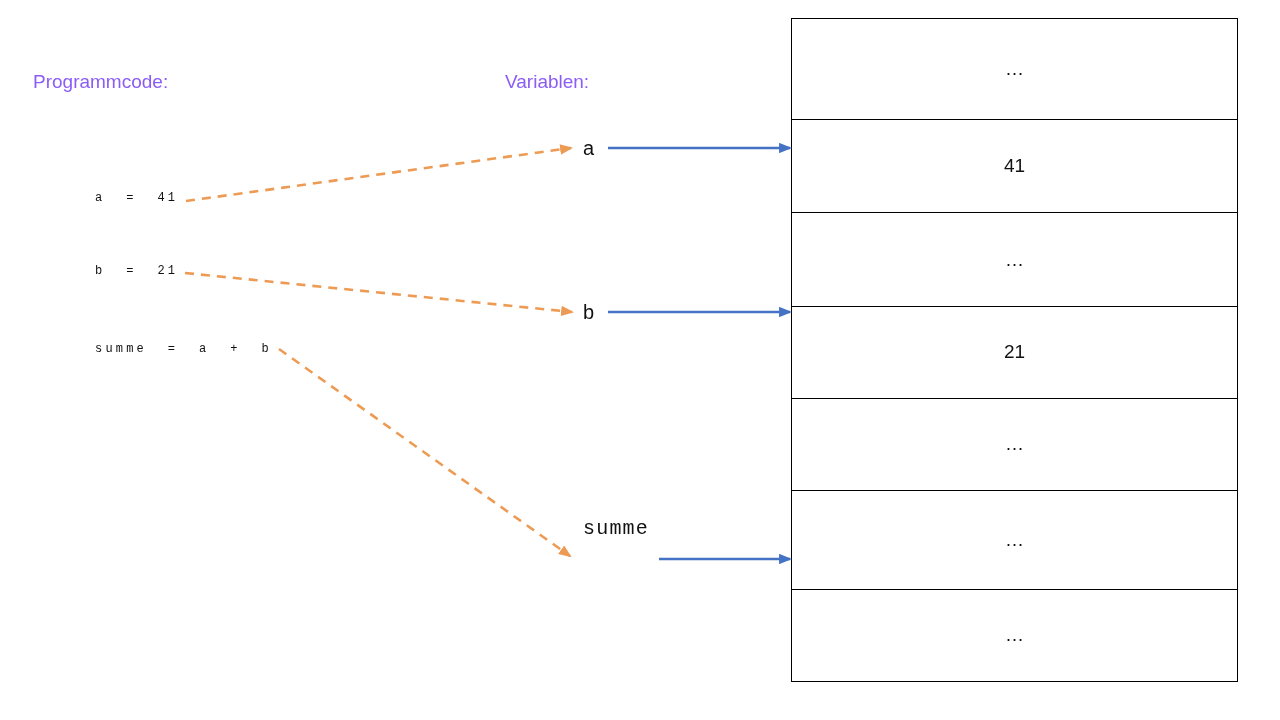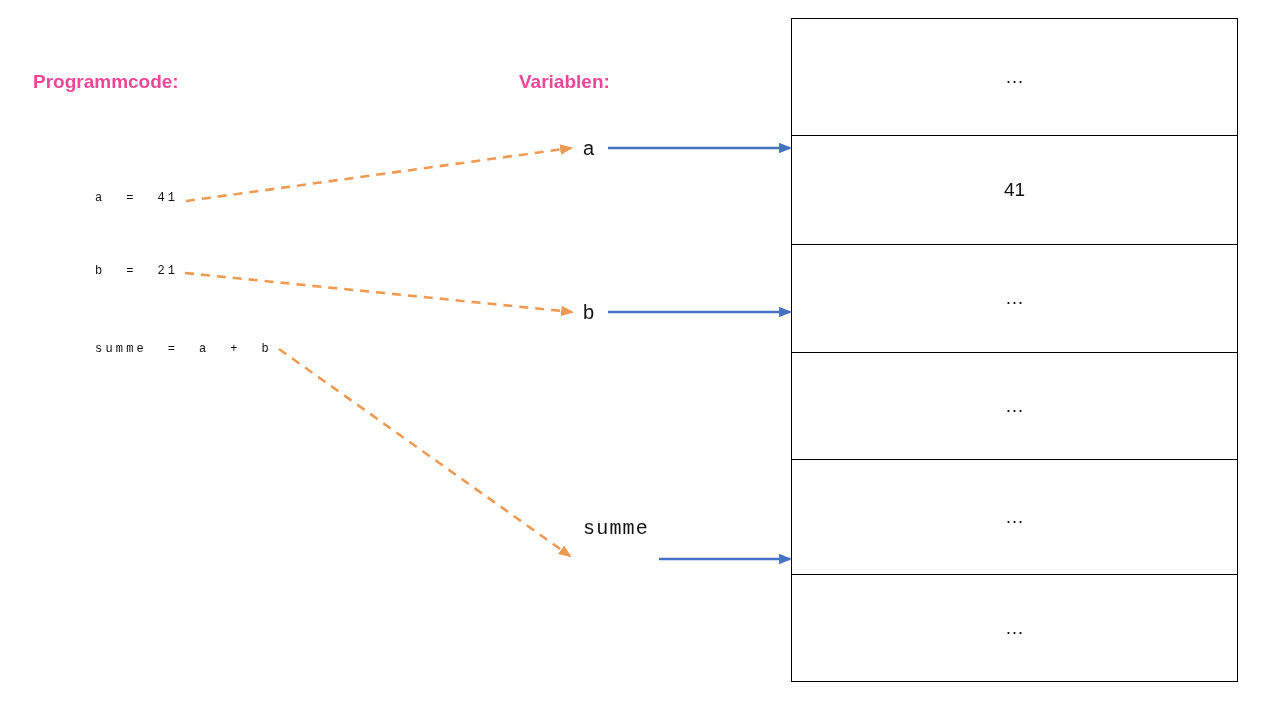--- a/index.html
+++ b/index.html
@@ -18,26 +18,25 @@
   .canvas {
     position: absolute;
     inset: 0;
   }
 
   
   .heading {
     position: absolute;
     font-family: "Liberation Sans", sans-serif;
     font-size: 19px;
-    color: #ec4899;
+    color: #8b5cf6;
     white-space: nowrap;
-    font-weight: bold;
   }
   #heading-programmcode { left: 33px; top: 71px; }
-  #heading-variablen    { left: 519px; top: 71px; }
+  #heading-variablen    { left: 505px; top: 71px; }
 
   
   .code-line {
     position: absolute;
     font-family: "Liberation Mono", "DejaVu Sans Mono", monospace;
     font-size: 12px;
     letter-spacing: 3.2px;
     color: #111111;
     white-space: pre;
     left: 95px;
@@ -121,20 +120,23 @@
       <tr>
         <td style="height:89px;">…</td>
       </tr>
       <tr>
         <td style="height:82px;">41</td>
       </tr>
       <tr>
         <td style="height:82px;">…</td>
       </tr>
       <tr>
+        <td style="height:81px;">21</td>
+      </tr>
+      <tr>
         <td style="height:81px;">…</td>
       </tr>
       <tr>
         <td style="height:87px;">…</td>
       </tr>
       <tr>
         <td style="height:81px;">…</td>
       </tr>
     </tbody>
   </table>

